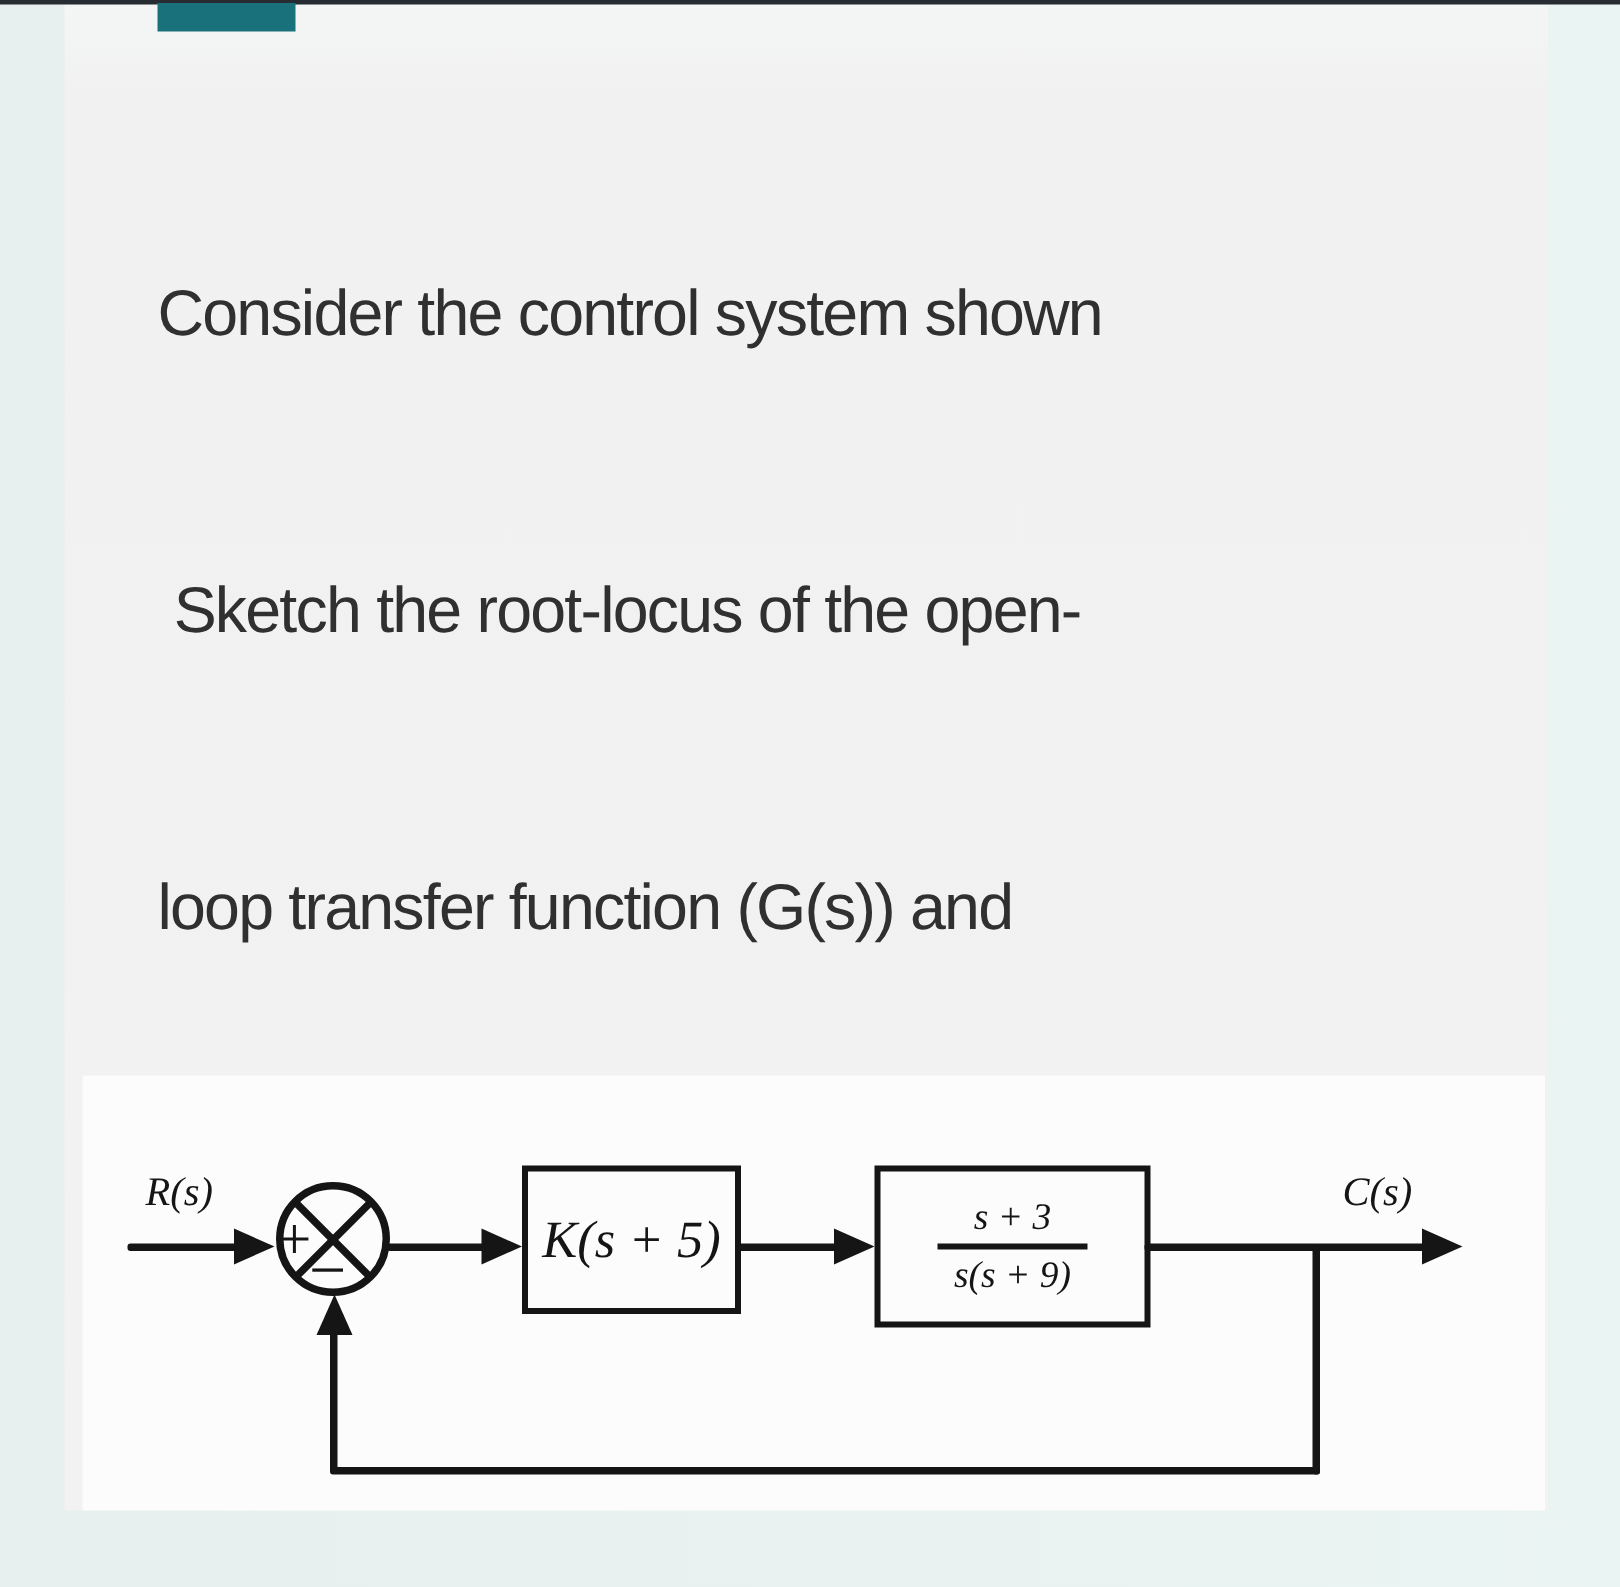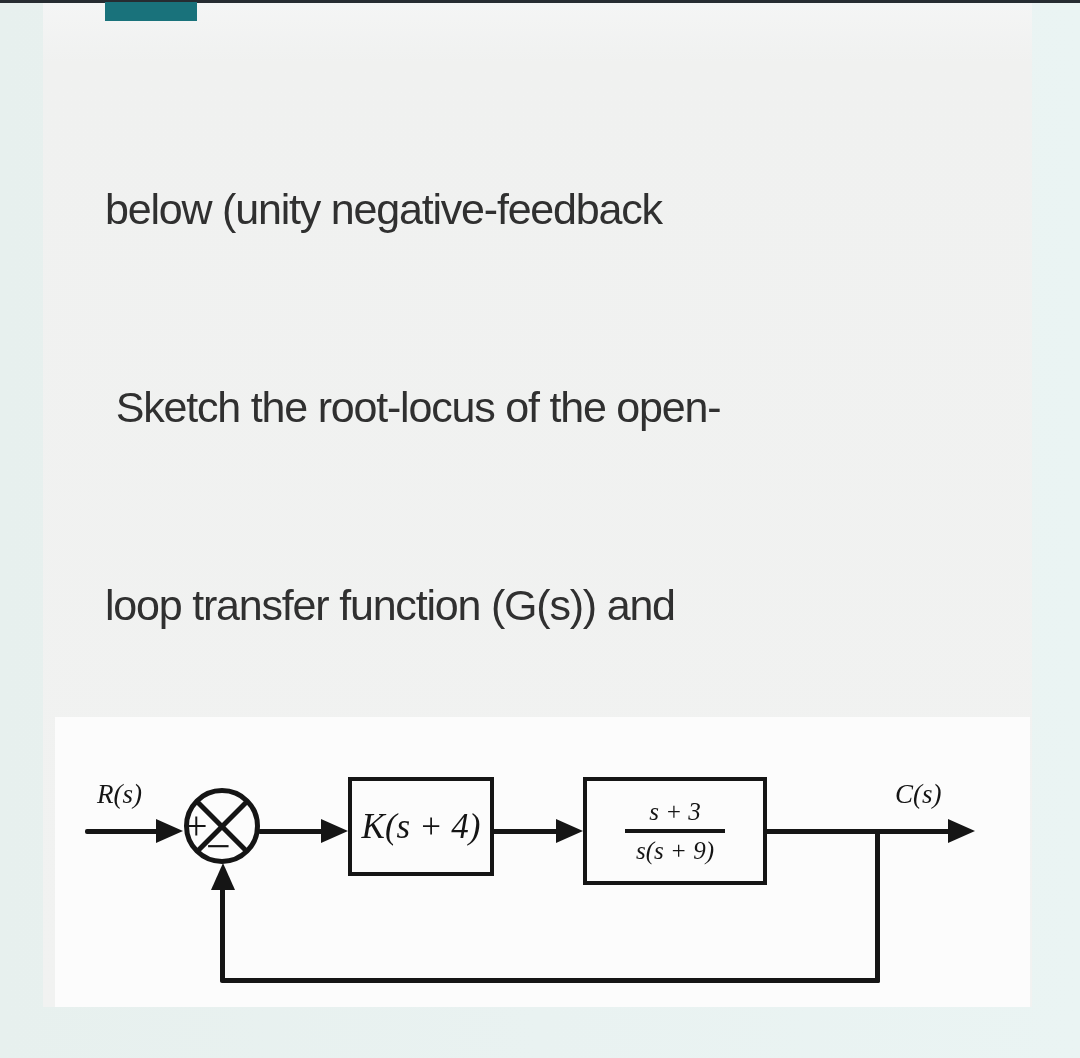--- a/index.html
+++ b/index.html
@@ -52,21 +52,21 @@
 </style>
 </head>
 <body>
 
 <div id="screen">
   <div class="card"></div>
   <div class="top-edge"></div>
   <div class="teal-tab"></div>
 
   <div class="question">
-    <div class="qline">below (unity negative-feedback</div>
+    <div class="qline">Consider the control system shown</div>
     <div class="qline"> Sketch the root-locus of the open-</div>
     <div class="qline">loop transfer function (G(s)) and</div>
     
     
     
     
   </div>
 
   <div class="diagram">
 
@@ -76,21 +76,21 @@
 
     <div class="sum-circle"></div>
     <div class="cross ink rot45"></div>
     <div class="cross ink rot315"></div>
     <span class="sum-sign" style="left:130px; top:89px; font-size:40px;">+</span>
     <span class="sum-sign" style="left:151px; top:108px; font-size:44px;">−</span>
 
     <div class="hline ink" style="left:203px; top:112px; width:66px;"></div>
     <div class="arr-r" style="left:266px; top:102px;"></div>
     <div class="block block1">
-      <span class="lbl">K(s + 4)</span>
+      <span class="lbl">K(s + 5)</span>
     </div>
 
     <div class="hline ink" style="left:437px; top:112px; width:66px;"></div>
     <div class="arr-r" style="left:501px; top:102px;"></div>
     <div class="block block2">
       <span class="lbl frac-num">s + 3</span>
       <div class="frac-bar ink"></div>
       <span class="lbl frac-den">s(s + 9)</span>
     </div>
 

